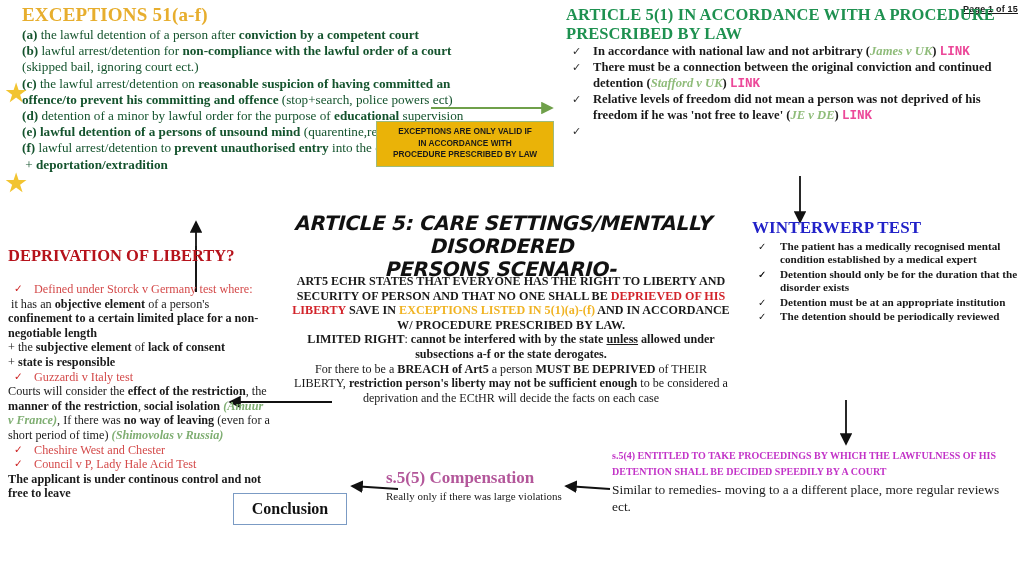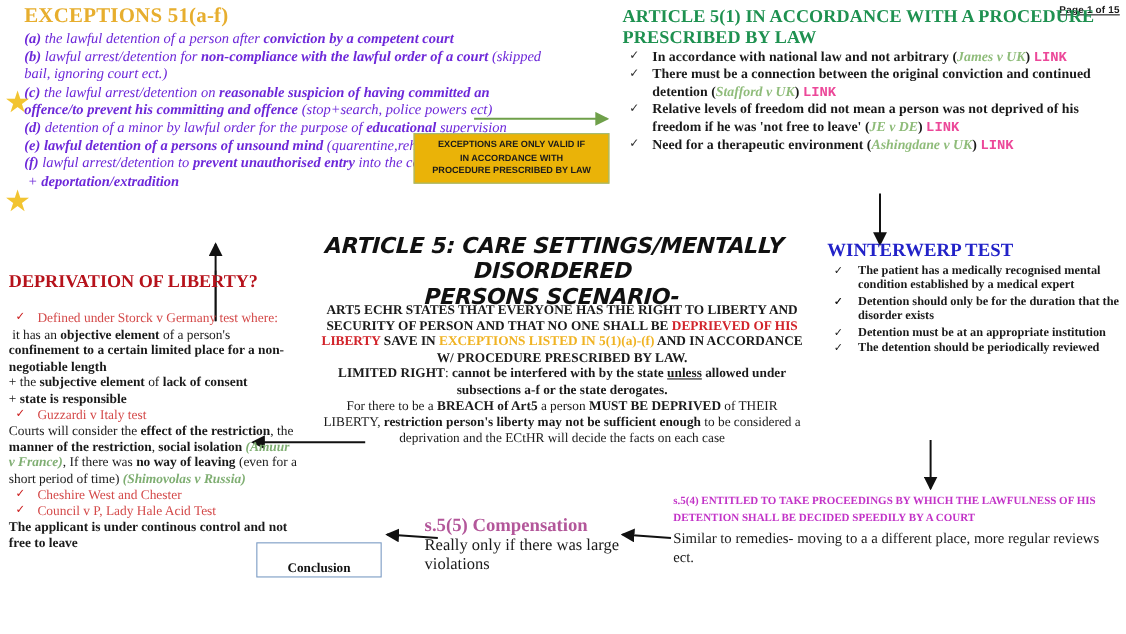--- a/index.html
+++ b/index.html
@@ -27,21 +27,21 @@
     letter-spacing:.2px;
   }
 
   
   #exceptions-block{left:22px;top:4px;width:470px;}
   #exceptions-title{
     font-size:19px;font-weight:bold;color:#E7AE2E;
     letter-spacing:.2px;margin-bottom:1px;
     font-family:"Liberation Serif", serif;
   }
-  .exc-line{font-size:13.2px;line-height:16.2px;color:#6d28d9;font-style:italic;}
+  .exc-line{font-size:13.2px;line-height:16.2px;color:#14532d;}
 
   .star{
     position:absolute;width:28px;height:28px;
     color:#F2C431;font-size:27px;line-height:28px;
     text-align:center;
   }
   #star-c{left:2px;top:79px;}
   #star-e{left:2px;top:169px;}
 
   
@@ -120,28 +120,28 @@
   }
   .dol-tick .tick{position:absolute;left:6px;top:0;color:#CC2222;font-size:10.5px;}
   .dol-p{font-size:12.2px;line-height:14.6px;color:#1a1a1a;}
   .green-case{color:#7FAE72;font-style:italic;font-weight:bold;}
 
   
   #conclusion-box{
     left:233px;top:493px;width:112px;height:30px;
     border:1.3px solid #7B9BC4;
     background:#ffffff;
-    display:flex;align-items:flex-end;justify-content:center;
-    font-size:12px;font-weight:bold;color:#111;
+    display:flex;align-items:center;justify-content:center;
+    font-size:16px;font-weight:bold;color:#111;
   }
 
   
   #s55-block{left:386px;top:468px;width:220px;}
   #s55-title{font-size:17px;font-weight:bold;color:#B3579A;line-height:20px;}
-  .s55-p{font-size:15px;line-height:17px;color:#1a1a1a;}
+  .s55-p{font-size:11px;line-height:17px;color:#1a1a1a;}
 
   
   #s54-block{left:612px;top:448px;width:400px;}
   #s54-title{font-size:10px;font-weight:bold;color:#C233C7;line-height:16.4px;}
   .s54-p{font-size:13.4px;line-height:17px;color:#1a1a1a;}
 
   
   #arrow-layer{left:0;top:0;width:1024px;height:576px;pointer-events:none;}
 </style>
 </head>
@@ -196,21 +196,21 @@
   <div>IN ACCORDANCE WITH</div>
   <div>PROCEDURE PRESCRIBED BY LAW</div>
 </div>
 
 <div class="abs" id="art51-block">
   <div id="art51-title">ARTICLE 5(1) IN ACCORDANCE WITH A PROCEDURE PRESCRIBED BY LAW</div>
   <div id="art51-list">
       <div class="tick-row"><span class="tick">✓</span><span>In accordance with national law and not arbitrary (<span class="case">James v UK</span>) <span class="link">LINK</span></span></div>
       <div class="tick-row"><span class="tick">✓</span><span>There must be a connection between the original conviction and continued detention (<span class="case">Stafford v UK</span>) <span class="link">LINK</span></span></div>
       <div class="tick-row"><span class="tick">✓</span><span>Relative levels of freedom did not mean a person was not deprived of his freedom if he was 'not free to leave' (<span class="case">JE v DE</span>) <span class="link">LINK</span></span></div>
-      <div class="tick-row"><span class="tick">✓</span><span>Need for a therapeutic environment (<span class="case">Ashingdane v UK</span>) <span class="link">LINK</span></span></div>
+      <div class="tick-row"><span class="tick">✓</span></div>
     </div>
 </div>
 
 <div class="abs" id="winterwerp-block">
   <div id="winterwerp-title">WINTERWERP TEST</div>
   <div id="winterwerp-list">
       <div class="ww-row"><span class="tick">✓</span><span>The patient has a medically recognised mental condition established by a medical expert</span></div>
       <div class="ww-row"><span class="tick">✓</span></div>
       <div class="ww-row"><span class="tick">✓</span><span>Detention should only be for the duration that the disorder exists</span></div>
       <div class="ww-row"><span class="tick">✓</span><span>Detention must be at an appropriate institution</span></div>

